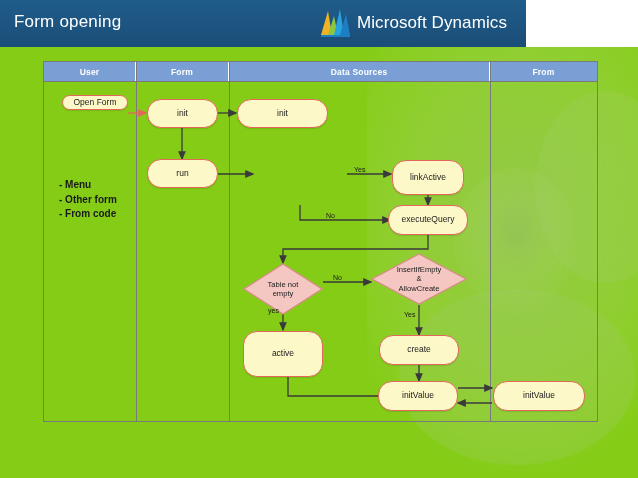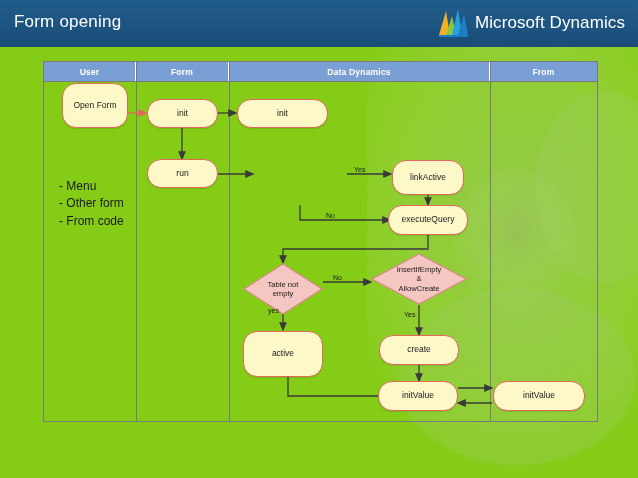--- a/index.html
+++ b/index.html
@@ -13,37 +13,37 @@
     height: 478px;
     font-family: "Liberation Sans", sans-serif;
     overflow: hidden;
     position: relative;
   }
 
   
   #slide-header {
     position: absolute;
     left: 0; top: 0;
-    width: 638px;
+    width: 526px;
     height: 47px;
     background: linear-gradient(180deg, #205c8a 0%, #1d5480 55%, #1a4d77 100%);
     box-sizing: border-box;
   }
   #slide-title {
     position: absolute;
     left: 14px;
     top: 12px;
     font-size: 17px;
     color: #ffffff;
     letter-spacing: 0.2px;
     white-space: nowrap;
   }
   #brand-lockup {
     position: absolute;
-    right: 13px;
+    right: 19px;
     top: 6px;
     height: 34px;
     display: flex;
     align-items: center;
     gap: 4px;
   }
   #brand-logo-icon { display: block; }
   #brand-name {
     font-size: 17px;
     color: #ffffff;
@@ -164,22 +164,22 @@
     font-size: 7.6px;
     line-height: 1.2;
     color: #1a1a1a;
   }
 
   
   #user-trigger-list {
     position: absolute;
     left: 59px;
     top: 131px;
-    font-size: 12px;
-    font-weight: normal;
+    font-size: 10px;
+    font-weight: bold;
     line-height: 1.45;
     color: #1a1a1a;
     white-space: pre-line;
   }
   .edge-label {
     position: absolute;
     font-size: 7px;
     color: #1a1a1a;
     white-space: nowrap;
   }
@@ -219,21 +219,21 @@
     <rect x="0" y="0" width="320" height="440" fill="url(#wmFade)"></rect>
     <ellipse cx="148" cy="205" rx="62" ry="74" fill="url(#wmHead)"></ellipse>
     <ellipse cx="150" cy="340" rx="118" ry="88" fill="#c4c7cd" opacity="0.22"></ellipse>
     <ellipse cx="238" cy="150" rx="70" ry="96" fill="#cfd2d7" opacity="0.18"></ellipse>
   </svg>
 
   <div id="swimlane-frame">
     <div id="lane-header-row">
       <div class="lane-header-cell" style="width:92px">User</div>
       <div class="lane-header-cell" style="width:93px">Form</div>
-      <div class="lane-header-cell" style="width:261px">Data Dynamics</div>
+      <div class="lane-header-cell" style="width:261px">Data Sources</div>
       <div class="lane-header-cell" style="width:107px">From</div>
     </div>
     <div id="lane-header-underline"></div>
 
     <div class="lane-divider" style="left:92px"></div>
     <div class="lane-divider" style="left:185px"></div>
     <div class="lane-divider" style="left:446px"></div>
   </div>
 
   <svg id="flow-canvas" viewBox="0 0 638 431" aria-hidden="true">
@@ -270,21 +270,21 @@
 
     <line x1="419" y1="318" x2="419" y2="334" stroke="#3a3a3a" stroke-width="1.3" marker-end="url(#arrowDark)"></line>
 
     <path d="M381,349 L288,349 L288,304" fill="none" stroke="#3a3a3a" stroke-width="1.3" marker-end="url(#arrowDark)"></path>
 
     <line x1="458" y1="341" x2="492" y2="341" stroke="#3a3a3a" stroke-width="1.3" marker-end="url(#arrowDark)"></line>
 
     <line x1="492" y1="356" x2="458" y2="356" stroke="#3a3a3a" stroke-width="1.3" marker-end="url(#arrowDark)"></line>
   </svg>
 
-  <div class="node node-rounded" style="left:62px;  top:36px;  width:66px; height:45px;">Open Form</div>
+  <div class="node node-rounded" style="left:62px;  top:48px;  width:66px; height:15px;">Open Form</div>
 
   <div id="user-trigger-list">- Menu
 - Other form
 - From code</div>
 
   <div class="node node-rounded" style="left:147px; top:52px;  width:71px; height:29px;">init</div>
 
   <div class="node node-rounded" style="left:147px; top:112px; width:71px; height:29px;">run</div>
 
   <div class="node node-rounded" style="left:237px; top:52px;  width:91px; height:29px;">init</div>

